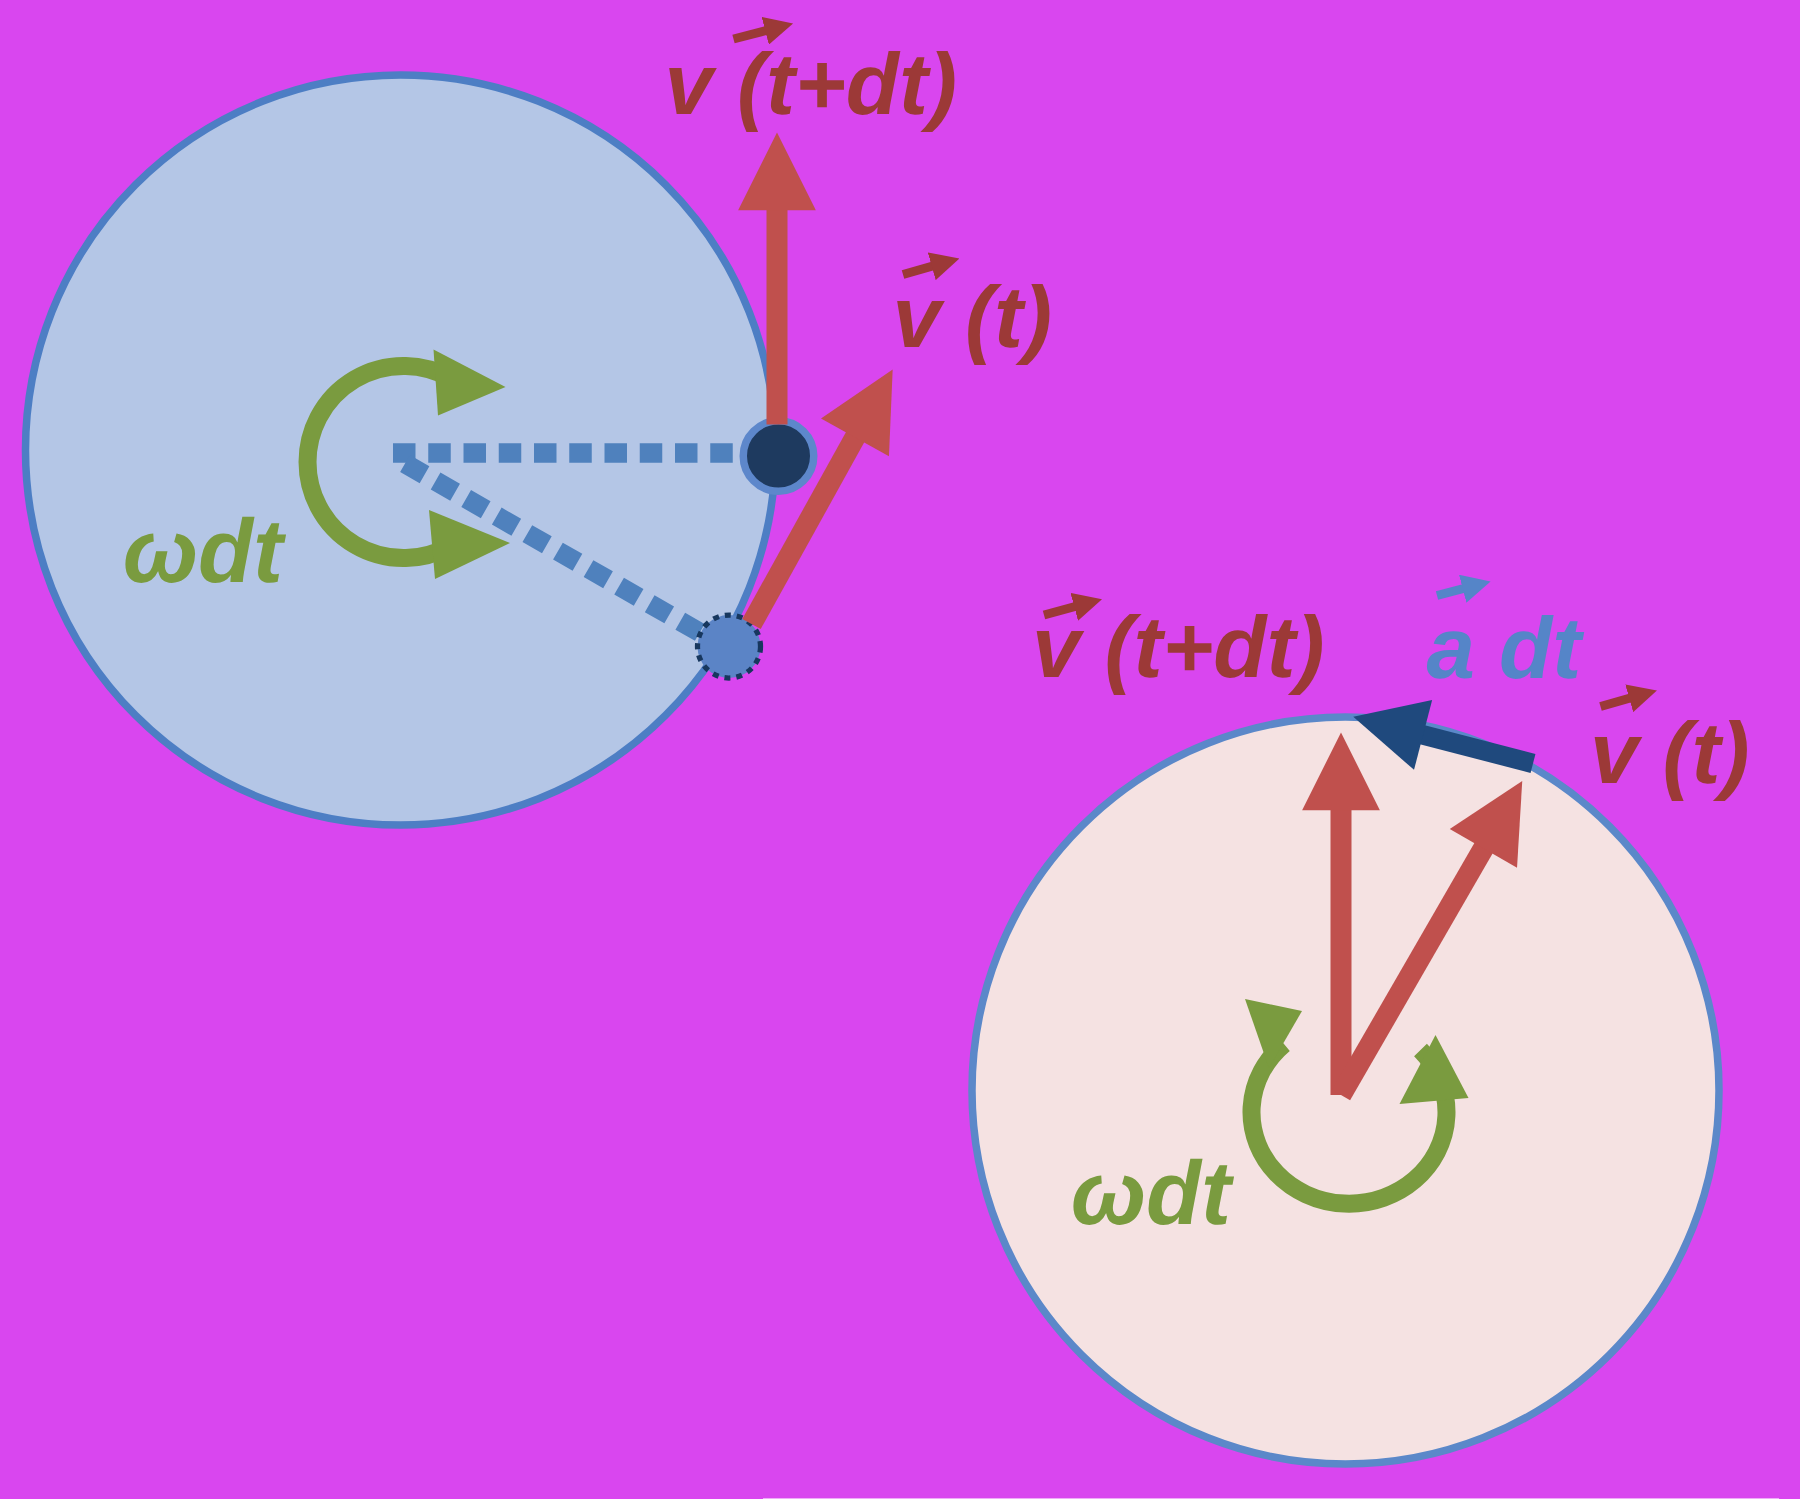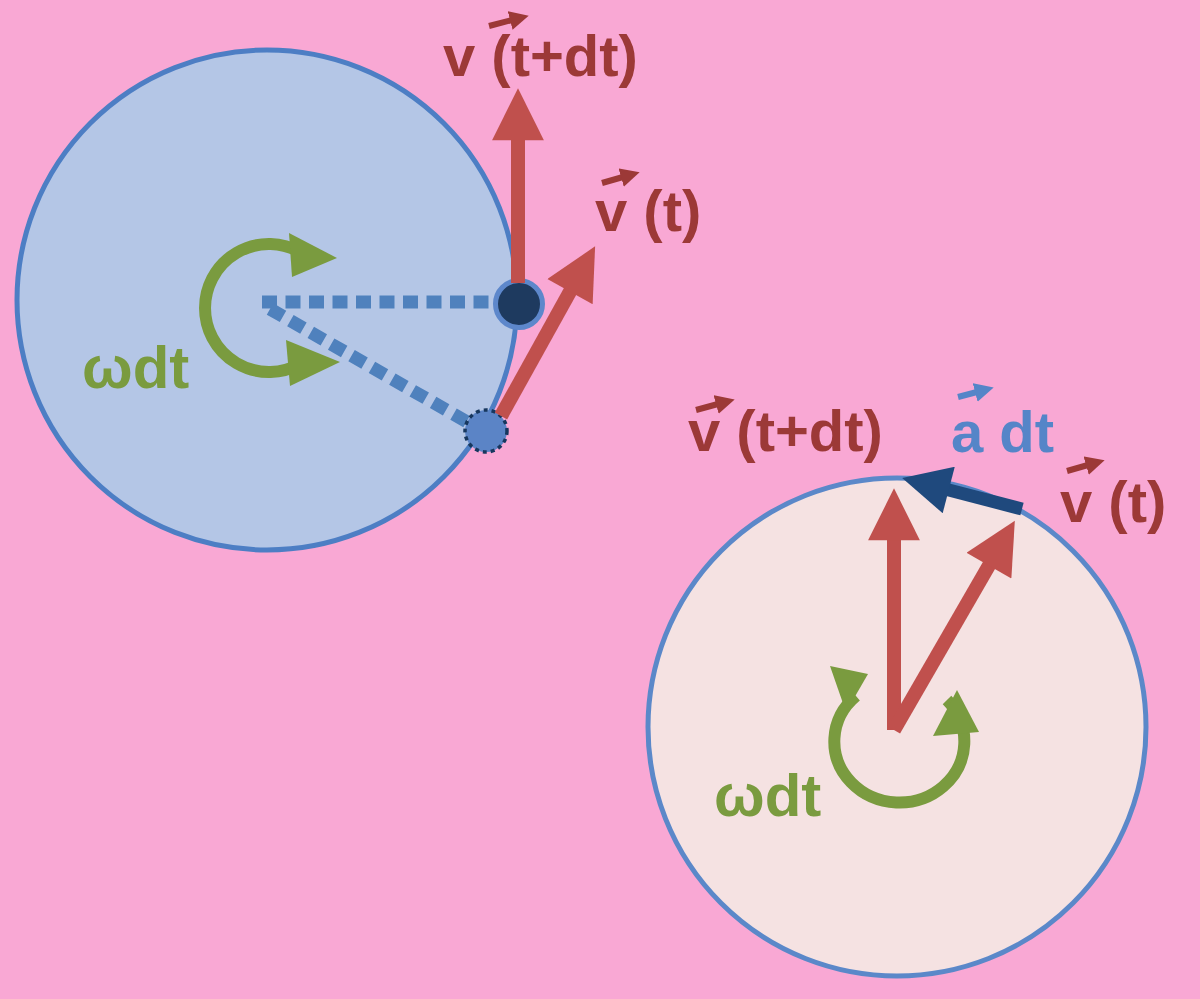--- a/index.html
+++ b/index.html
@@ -4,22 +4,23 @@
 <style>
   html, body {
     margin: 0;
     padding: 0;
     background: #ffffff;
   }
   .stage {
     position: relative;
     width: 1200px;
     height: 999px;
-    background: #f9a8d4;
+    background: #d946ef;
     overflow: hidden;
+    font-style: italic;
   }
   svg text {
     font-family: "Liberation Sans", "DejaVu Sans", sans-serif;
     font-weight: bold;
   }
 </style>
 </head>
 <body>
 
 <div class="stage">

